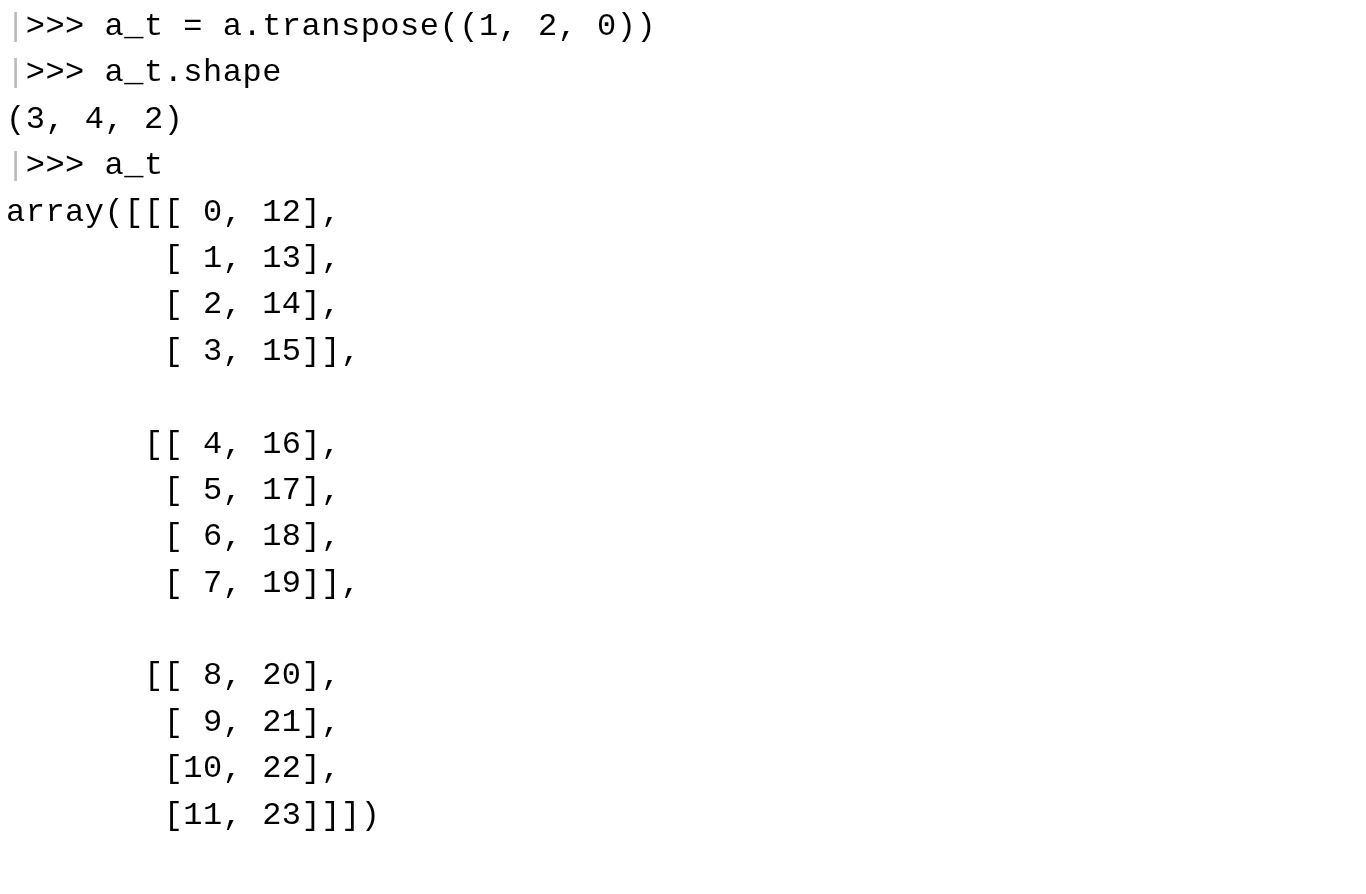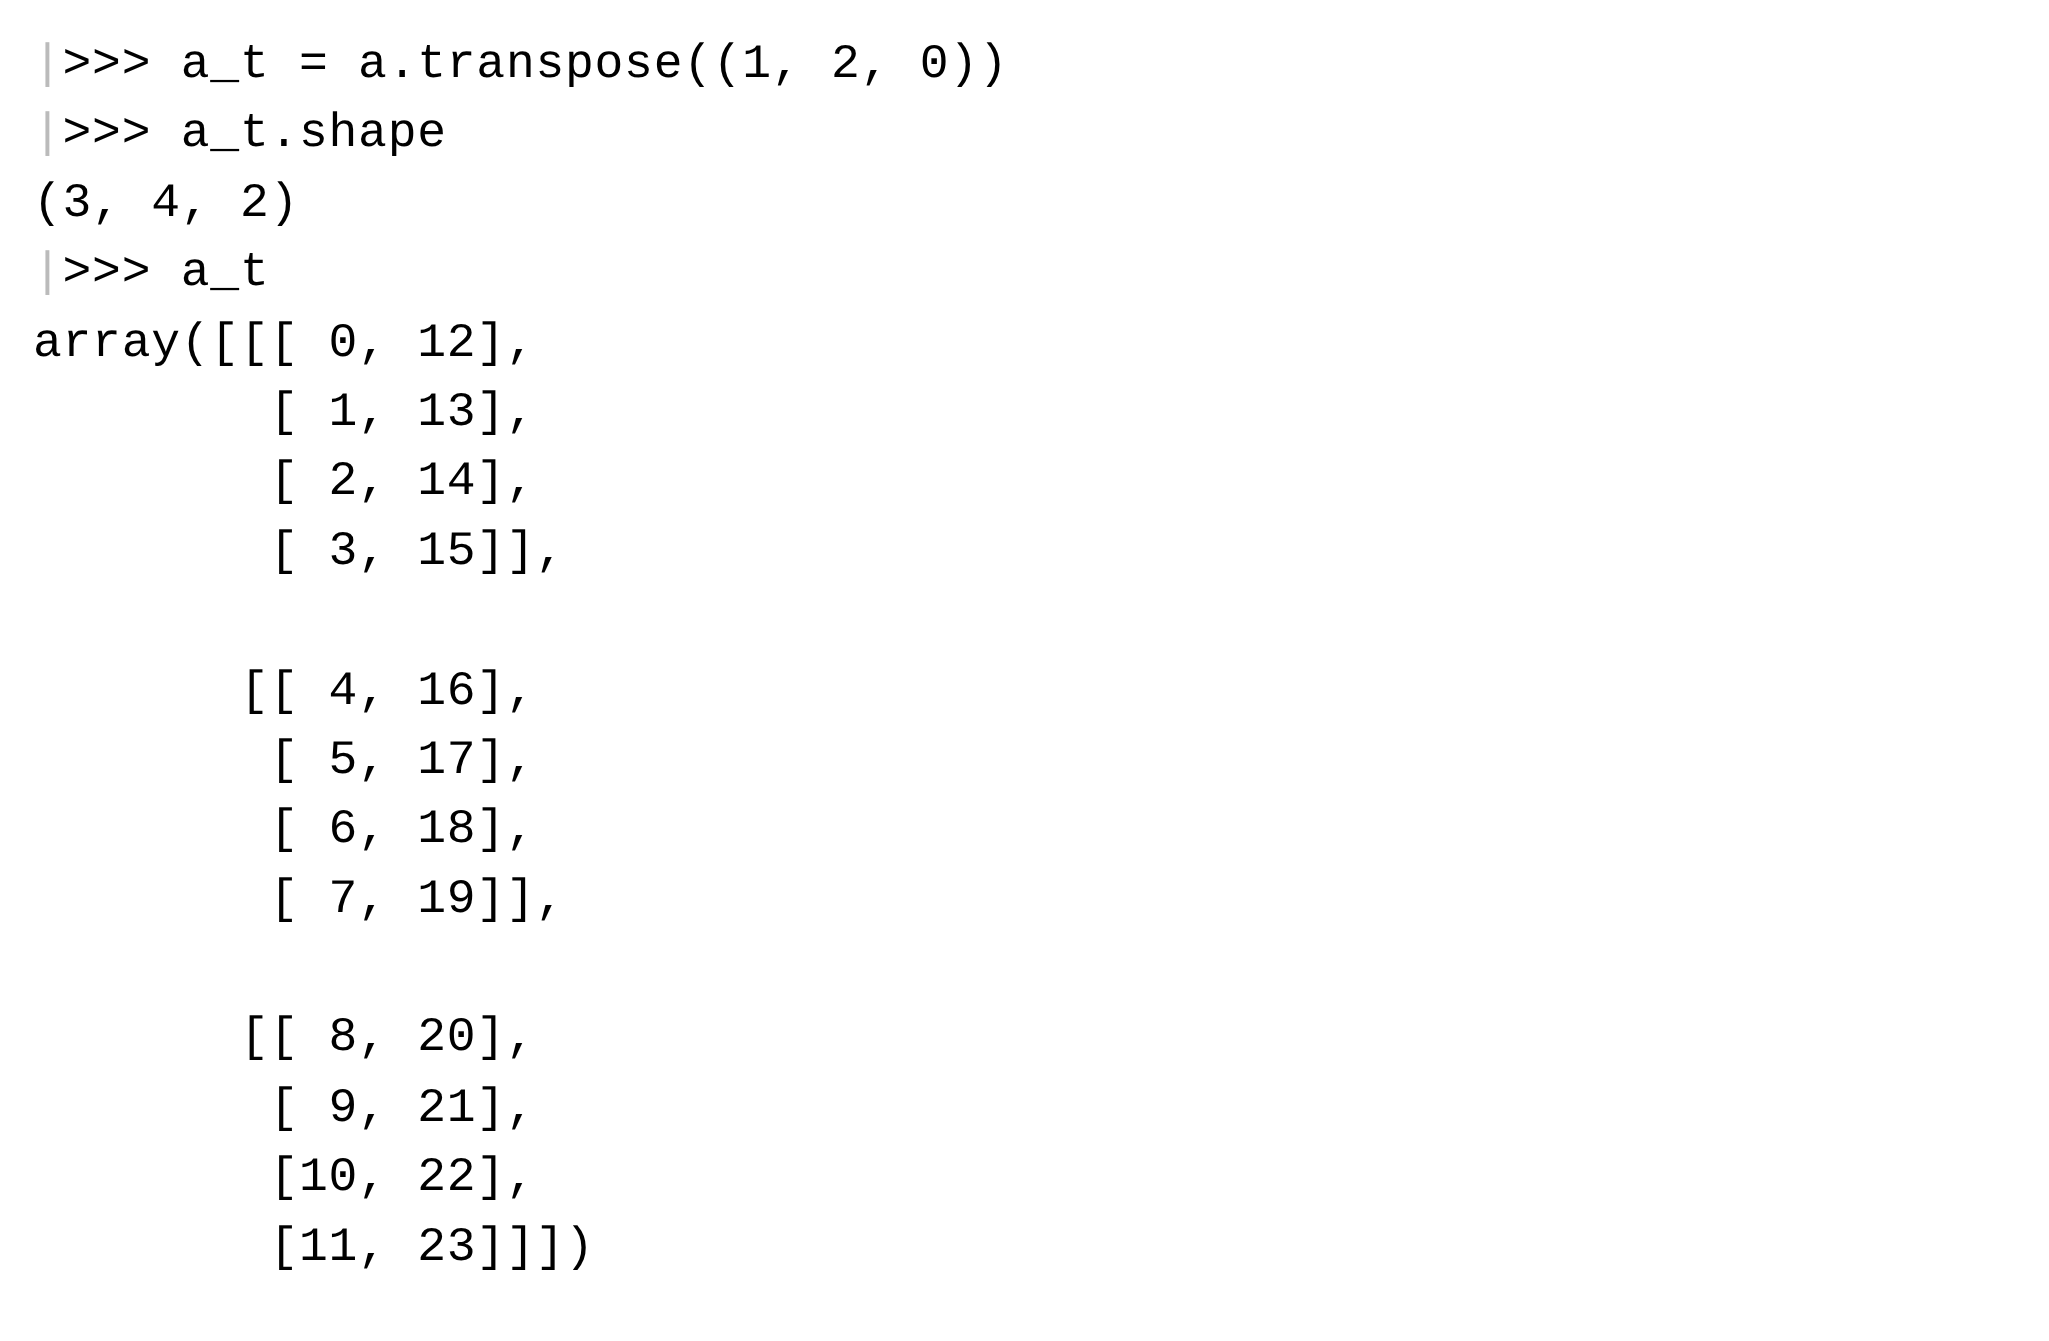--- a/index.html
+++ b/index.html
@@ -4,21 +4,21 @@
 <style>
   html, body {
     margin: 0;
     padding: 0;
     background: #ffffff;
     width: 1366px;
     height: 894px;
     overflow: hidden;
   }
   pre.repl {
-    margin: 16px;
+    margin: 0;
     padding: 4px 6px;
     font-family: "SFMono-Regular", "Menlo", "Consolas", "Liberation Mono", monospace;
     font-size: 32px;
     line-height: 1.45;
     color: #000000;
     white-space: pre;
     letter-spacing: 0.5px;
   }
   .faint-bar {
     color: #bbbbbb;

